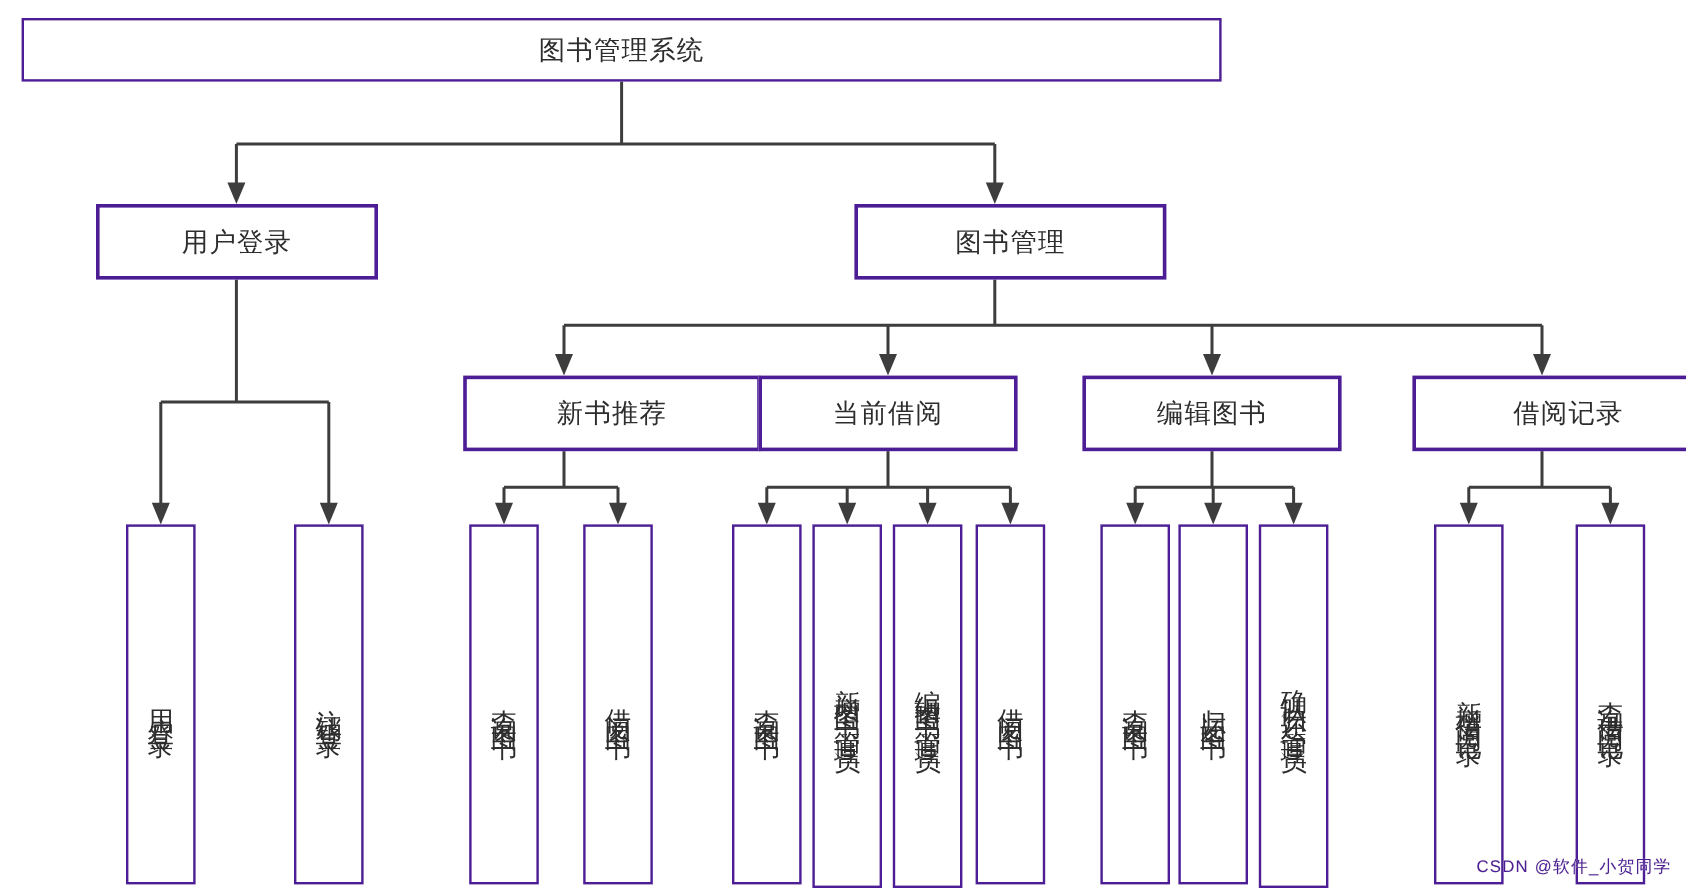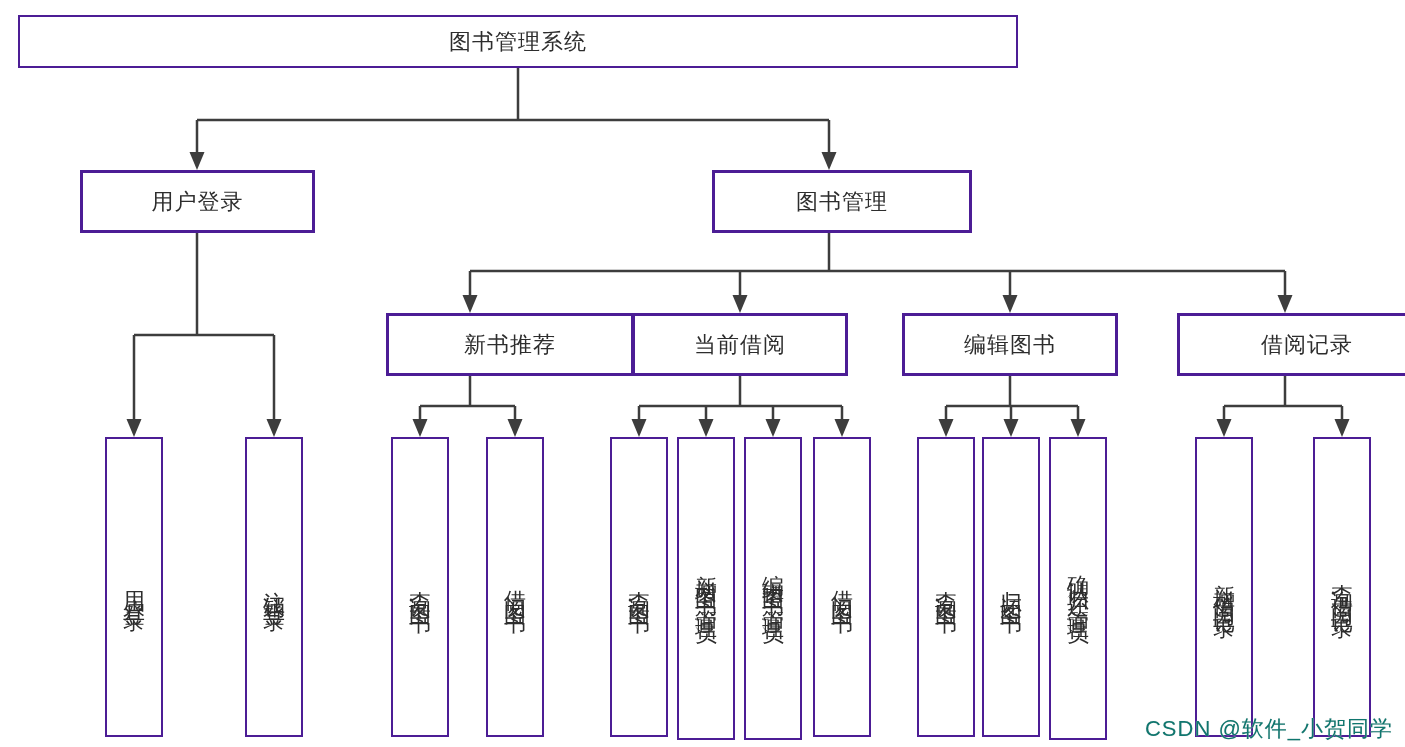--- a/index.html
+++ b/index.html
@@ -44,22 +44,22 @@
     writing-mode: vertical-rl;
     text-orientation: mixed;
     letter-spacing: 7px;
     line-height: 1;
     white-space: nowrap;
   }
   .watermark {
     position: absolute;
     right: 12px;
     top: 714px;
-    font-size: 22px;
-    color: #0f766e;
+    font-size: 14px;
+    color: #4c1d95;
     letter-spacing: 1px;
     z-index: 3;
     text-shadow: 0 0 1px #d8d8d8;
   }
 </style>
 </head>
 <body>
 
 <div class="stage">
 

